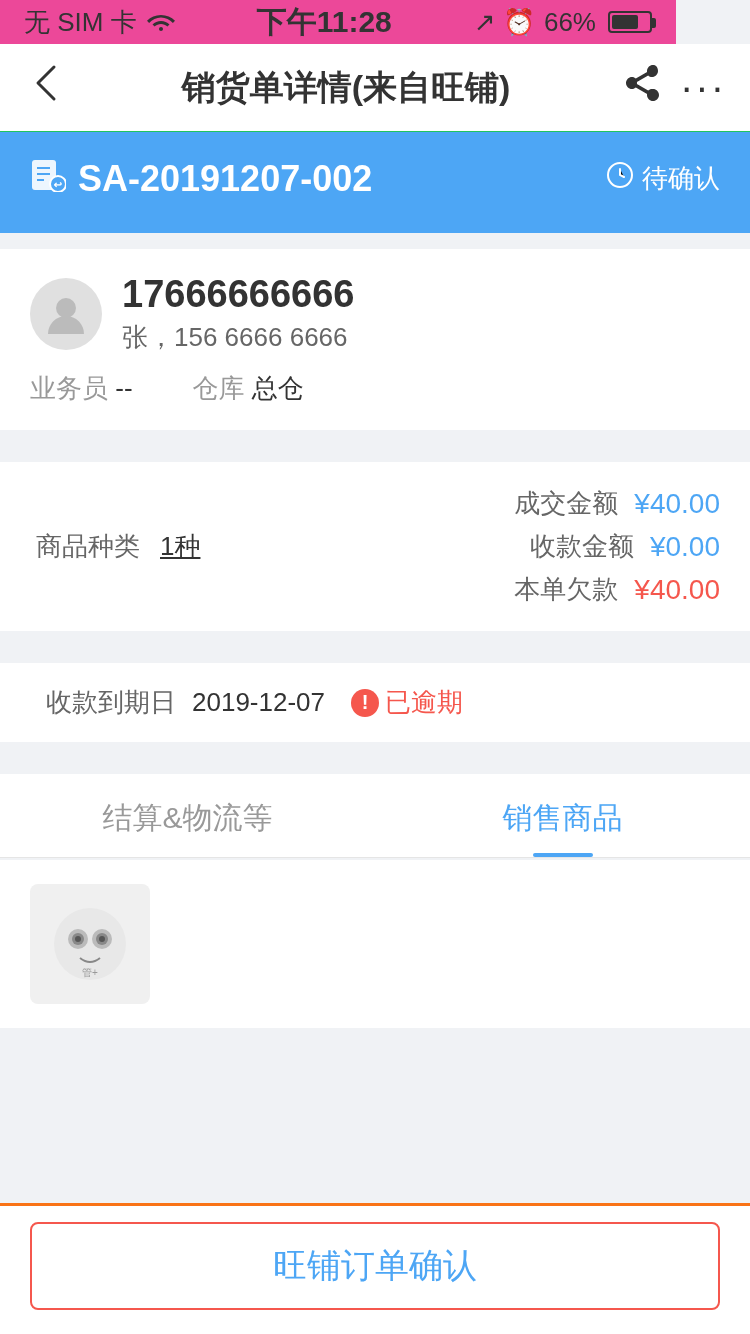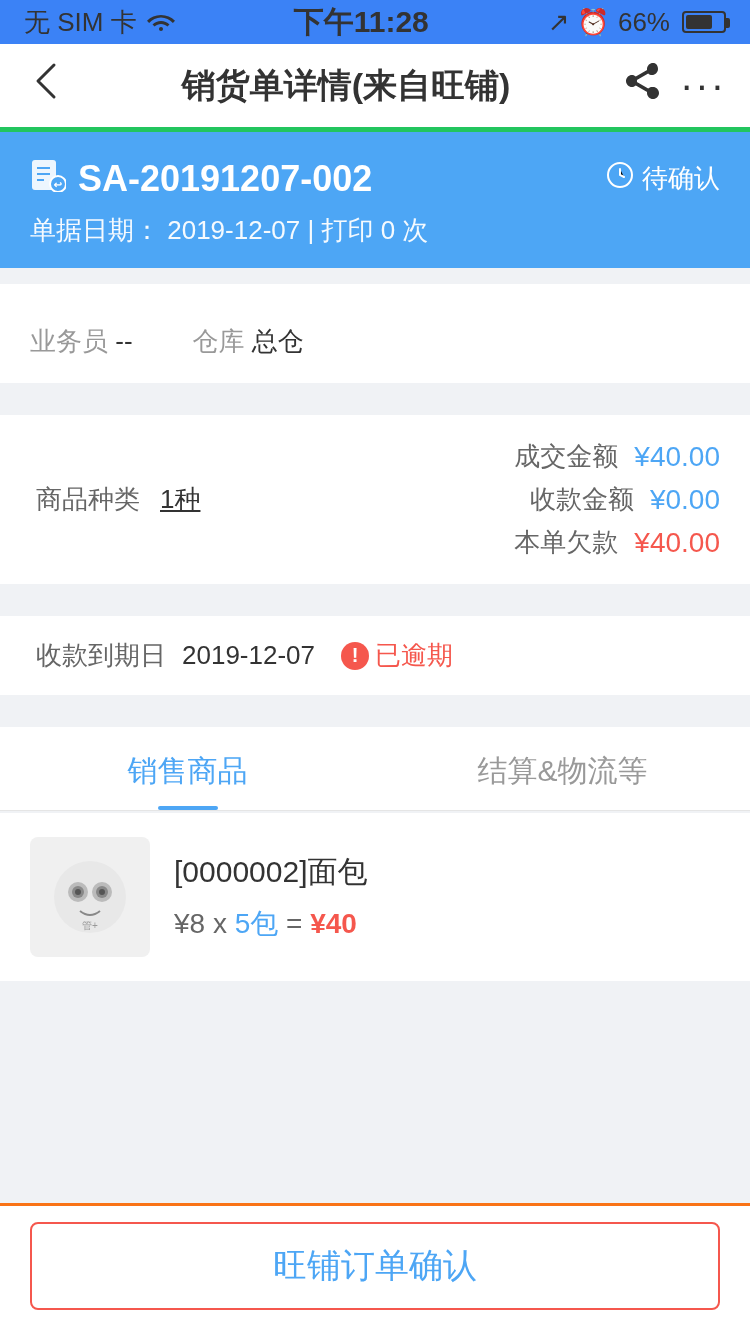--- a/index.html
+++ b/index.html
@@ -9,23 +9,23 @@
       min-height: 1334px;
       background: #f0f2f5;
       font-family: -apple-system, "PingFang SC", "Helvetica Neue", sans-serif;
       font-size: 28px;
       color: #333;
       position: relative;
     }
 
     
     .status-bar {
-      width: 750px;
+      width: 676px;
       height: 44px;
-      background: #3b82f6;
+      background: #ec4899;
       display: flex;
       align-items: center;
       justify-content: space-between;
       padding: 18px 24px;
       font-size: 26px;
       font-weight: 500;
     }
     .status-left { display: flex; align-items: center; gap: 10px; }
     .status-center { font-size: 30px; font-weight: 600; }
     .status-right { display: flex; align-items: center; gap: 8px; font-size: 26px; }
@@ -60,21 +60,21 @@
 
     
     .nav-bar {
       width: 750px;
       height: 88px;
       background: #fff;
       display: flex;
       align-items: center;
       justify-content: space-between;
       padding: 0 24px;
-      border-bottom: 5px solid #22c55e;
+      border-bottom: 1px solid #22c55e;
     }
     .nav-back {
       font-size: 40px;
       color: #333;
       cursor: pointer;
       padding: 10px;
     }
     .nav-title {
       font-size: 34px;
       font-weight: 600;
@@ -202,21 +202,21 @@
     }
     .amount-label { font-size: 26px; color: #666; }
     .amount-value { font-size: 28px; }
     .amount-blue { color: #4da6f5; }
     .amount-red { color: #f5574d; }
 
     
     .due-card {
       background: #fff;
       margin-top: 16px;
-      padding: 22px 36px;
+      padding: 22px 46px;
       display: flex;
       align-items: center;
       gap: 16px;
     }
     .due-label { font-size: 26px; color: #666; }
     .due-date { font-size: 26px; color: #333; }
     .overdue-badge {
       display: flex;
       align-items: center;
       gap: 6px;
@@ -401,28 +401,35 @@
     <div class="status-badge">
       <span>
         <svg width="28" height="28" viewBox="0 0 28 28">
             <circle cx="14" cy="14" r="12" stroke="white" stroke-width="2" fill="none"></circle>
             <path d="M14 8v6l4 2" stroke="white" stroke-width="2" stroke-linecap="round"></path>
           </svg>
       </span>
       <span>待确认</span>
     </div>
   </div>
-  <div class="order-date">
-    <span>单据日期：</span>
-    <span>2019-12-07</span>
-    <span>| 打印 0 次</span>
-  </div>
 </div>
 
 <div class="customer-card">
+  <div class="customer-top">
+    <div class="avatar">
+      <svg viewBox="0 0 48 48" fill="none">
+        <circle cx="24" cy="18" r="10" fill="#bbb"></circle>
+        <path d="M6 44c0-10 8-18 18-18s18 8 18 18" fill="#bbb"></path>
+      </svg>
+    </div>
+    <div>
+      <div class="customer-phone">17666666666</div>
+      <div class="customer-name">张，156 6666 6666</div>
+    </div>
+  </div>
   <div class="customer-meta">
     <div class="meta-item">
       <span class="meta-label">业务员</span>
       <span> </span>
       <span class="meta-value">--</span>
     </div>
     <div class="meta-item">
       <span class="meta-label">仓库</span>
       <span>  </span>
       <span class="meta-value">总仓</span>
@@ -462,46 +469,40 @@
   <span class="due-date">2019-12-07</span>
   <div class="overdue-badge">
     <div class="overdue-icon">!</div>
     <span>已逾期</span>
   </div>
 </div>
 
 <div class="divider"></div>
 
 <div class="tabs">
+  <div class="tab">结算&amp;物流等</div>
   <div class="tab active">销售商品</div>
-  <div class="tab">结算&amp;物流等</div>
 </div>
 
 <div class="product-section">
   <div class="product-item">
     <div class="product-thumb">
       <svg width="80" height="80" viewBox="0 0 80 80">
 
         <circle cx="40" cy="40" r="36" fill="#e8e8e8"></circle>
         <circle cx="28" cy="35" r="10" fill="#bbb"></circle>
         <circle cx="52" cy="35" r="10" fill="#bbb"></circle>
         <circle cx="28" cy="35" r="6" fill="#888"></circle>
         <circle cx="52" cy="35" r="6" fill="#888"></circle>
         <circle cx="28" cy="35" r="3" fill="#555"></circle>
         <circle cx="52" cy="35" r="3" fill="#555"></circle>
         <path d="M30 54 Q40 62 50 54" stroke="#888" stroke-width="2" fill="none"></path>
         <text x="40" y="72" text-anchor="middle" fill="#999" font-size="10">管+</text>
       </svg>
     </div>
-    <div class="product-info">
-      <div class="product-name">[0000002]面包</div>
-      <div class="product-price">
-        <span>¥8 x </span><span class="price-highlight">5包</span><span> = </span><span class="price-total">¥40</span>
-      </div>
-    </div>
   </div>
 </div>
 
 <div class="empty-space"></div>
 
 <div class="bottom-bar">
   <button class="confirm-btn">旺铺订单确认</button>
 </div>
 
 </body></html>

